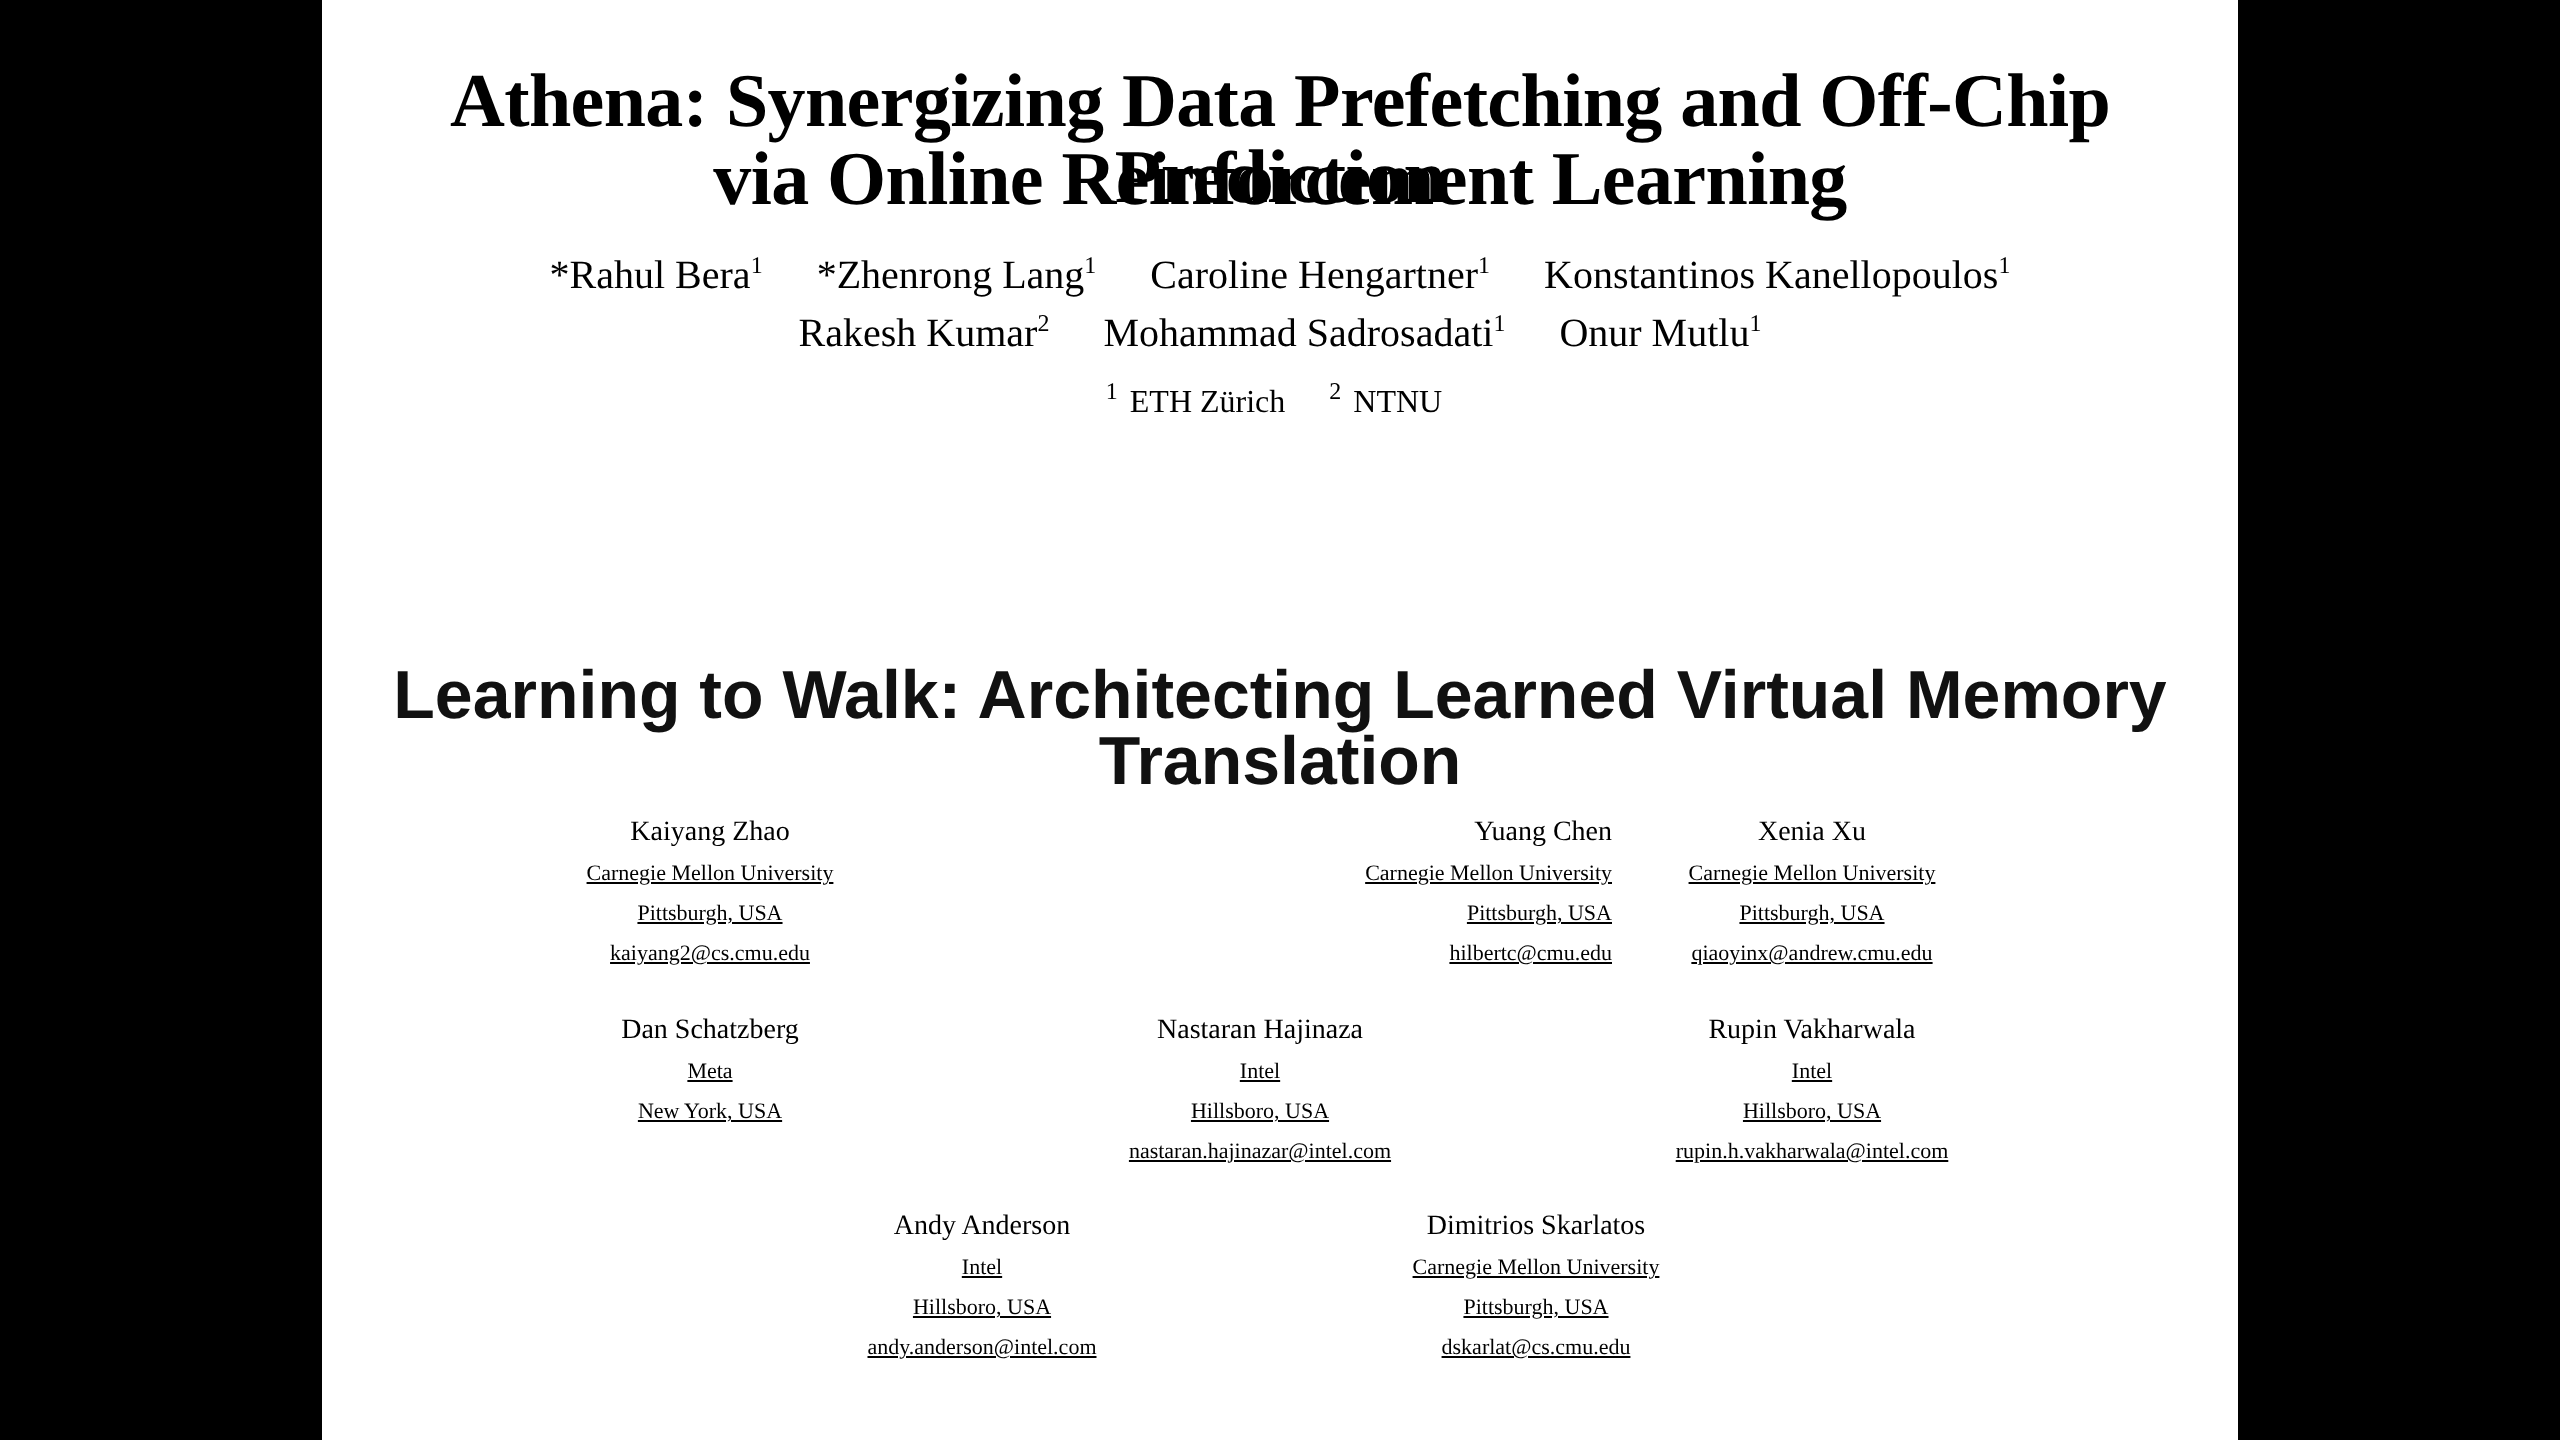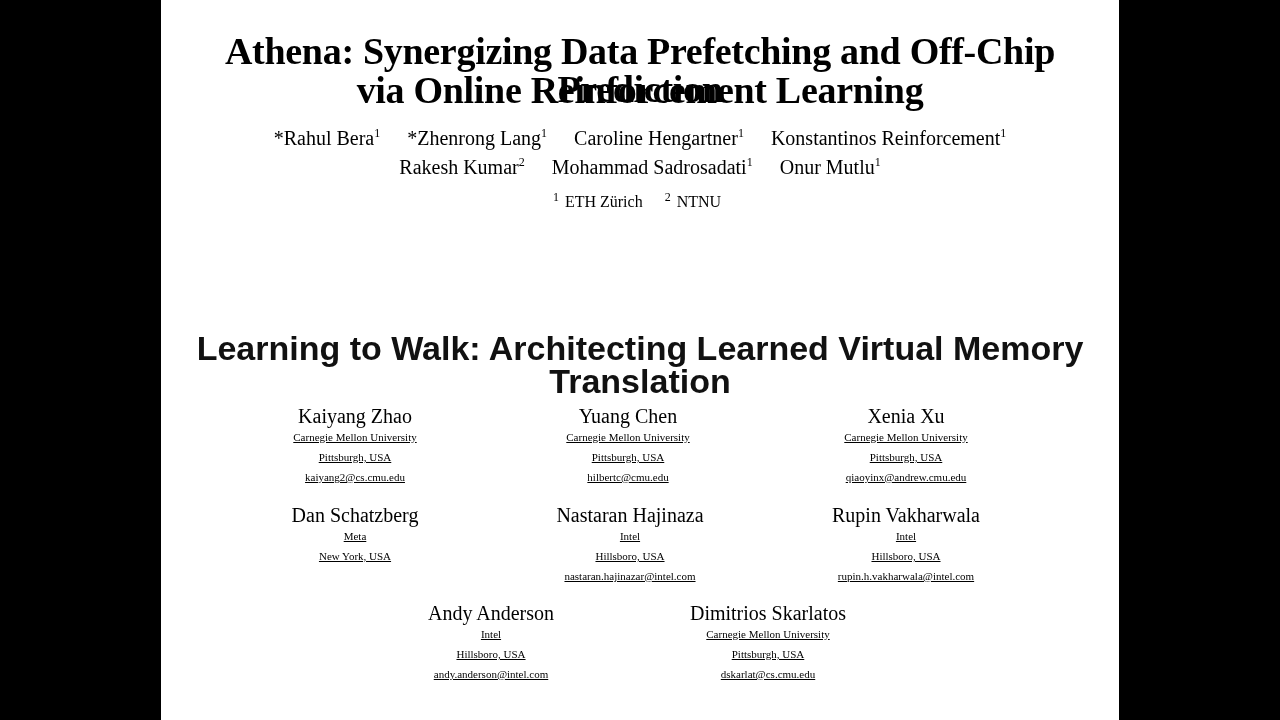--- a/index.html
+++ b/index.html
@@ -9,57 +9,57 @@
   .sans { font-family: "Liberation Sans", "DejaVu Sans", sans-serif; color:#111; }
   .abs { position:absolute; left:0; width:958px; text-align:center; }
   .t1 { font-weight:bold; font-size:38px; line-height:38px; letter-spacing:-0.3px; }
   .authors1 { font-size:20px; line-height:29px; }
   .authors1 span.au { margin:0 11px;text-align:right; }
   sup { font-size:12px; vertical-align:super; line-height:0; }
   .affil { font-size:16px; }
   .affil span { margin:0 6px; }
   .t2 { font-weight:bold; font-size:34px; line-height:34px; }
   .author-block { position:absolute; width:320px; text-align:center; }
-  .author-block .name { font-size:20px; line-height:21px; }
+  .author-block .name { font-size:14px; line-height:21px; }
   .author-block .line { font-size:11px; line-height:20px;text-decoration:underline; }
 </style>
 </head>
 <body>
 
 <div class="page">
 
   <div class="abs serif t1" style="top:32px;">Athena: Synergizing Data Prefetching and Off-Chip Prediction</div>
   <div class="abs serif t1" style="top:71px;">via Online Reinforcement Learning</div>
 
   <div class="abs serif authors1" style="top:124px;">
     <span class="au"><span>*Rahul Bera</span><sup>1</sup></span>
     <span class="au"><span>*Zhenrong Lang</span><sup>1</sup></span>
     <span class="au"><span>Caroline Hengartner</span><sup>1</sup></span>
-    <span class="au"><span>Konstantinos Reinforcement</span><sup>1</sup></span>
+    <span class="au"><span>Konstantinos Kanellopoulos</span><sup>1</sup></span>
   </div>
   <div class="abs serif authors1" style="top:153px;">
     <span class="au"><span>Rakesh Kumar</span><sup>2</sup></span>
     <span class="au"><span>Mohammad Sadrosadati</span><sup>1</sup></span>
     <span class="au"><span>Onur Mutlu</span><sup>1</sup></span>
   </div>
   <div class="abs serif affil" style="top:193px;">
     <span><sup>1</sup><span>ETH Zürich</span></span>
     <span><sup>2</sup><span>NTNU</span></span>
   </div>
 
   <div class="abs sans t2" style="top:331px;">Learning to Walk: Architecting Learned Virtual Memory</div>
   <div class="abs sans t2" style="top:364px;">Translation</div>
 
   <div class="author-block serif" style="left:34px; top:406px;">
     <div class="name">Kaiyang Zhao</div>
     <div class="line">Carnegie Mellon University</div>
     <div class="line">Pittsburgh, USA</div>
     <div class="line">kaiyang2@cs.cmu.edu</div>
   </div>
-  <div class="author-block serif" style="left:307px; top:406px;">
+  <div class="author-block serif" style="left:325px; top:406px;text-align:right;">
     <div class="name">Yuang Chen</div>
     <div class="line">Carnegie Mellon University</div>
     <div class="line">Pittsburgh, USA</div>
     <div class="line">hilbertc@cmu.edu</div>
   </div>
   <div class="author-block serif" style="left:585px; top:406px;">
     <div class="name">Xenia Xu</div>
     <div class="line">Carnegie Mellon University</div>
     <div class="line">Pittsburgh, USA</div>
     <div class="line">qiaoyinx@andrew.cmu.edu</div>

